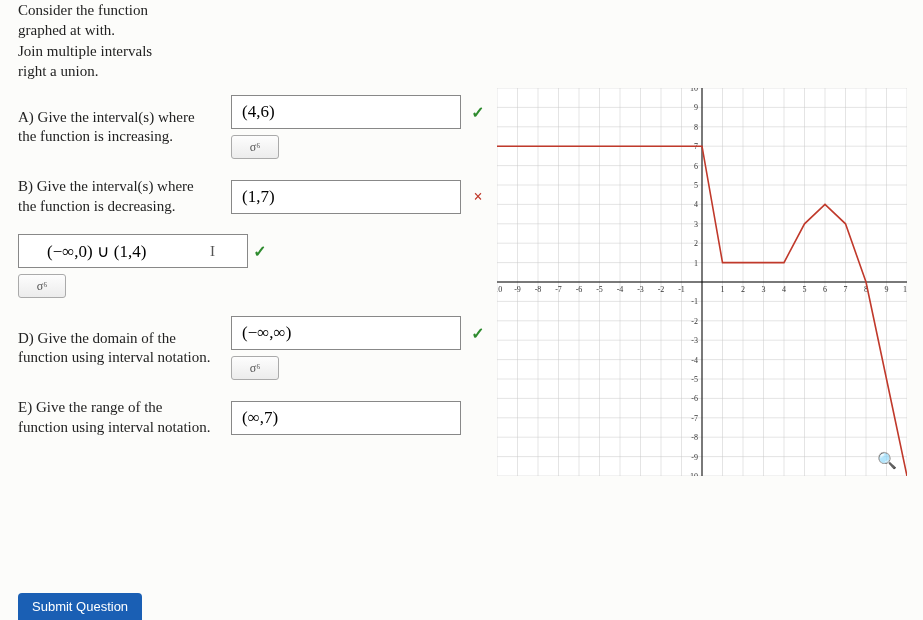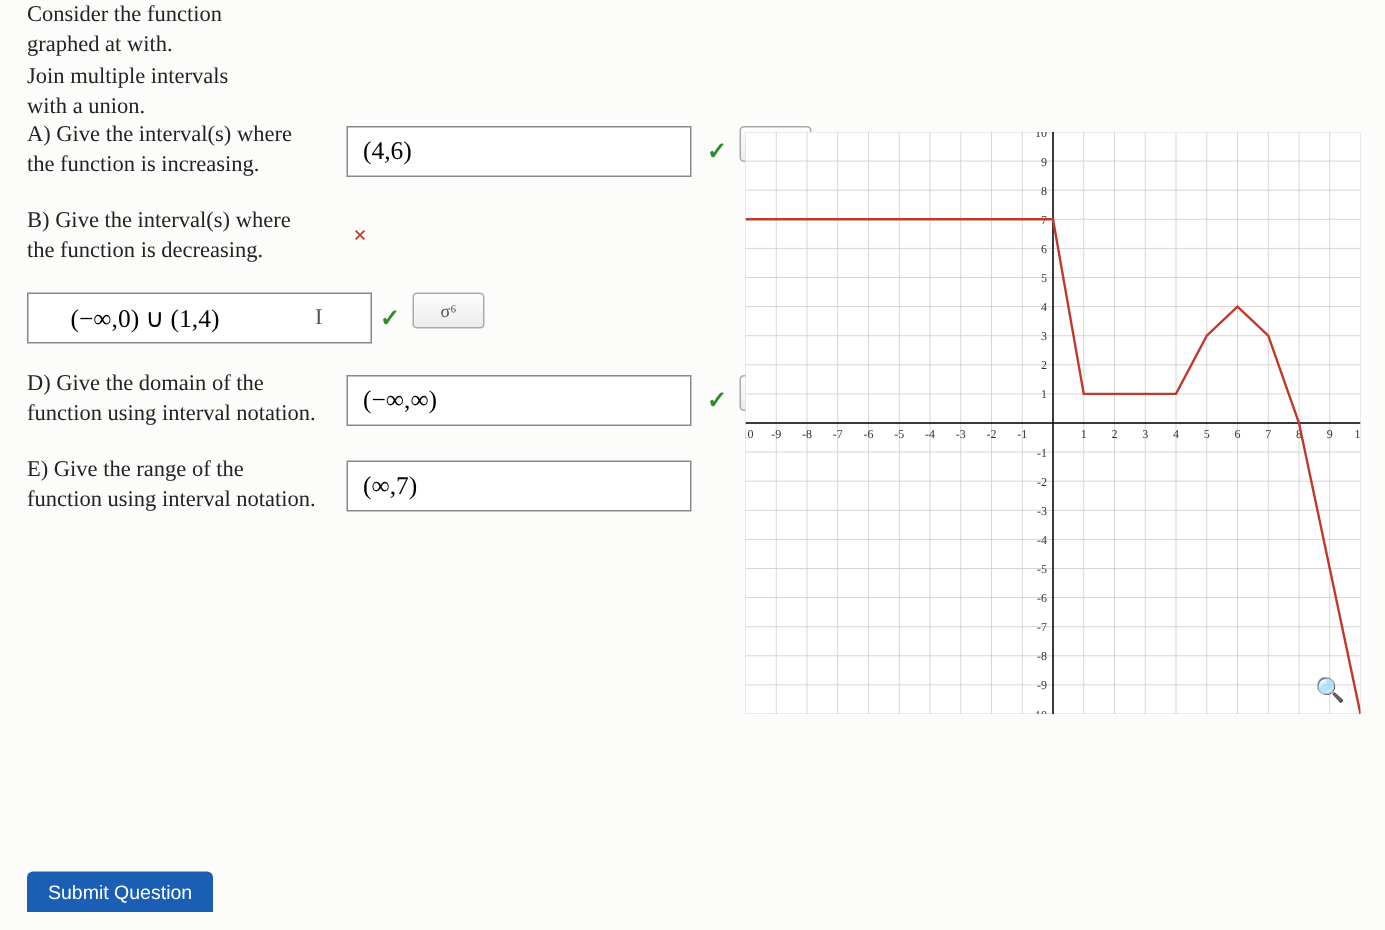--- a/index.html
+++ b/index.html
@@ -6,33 +6,34 @@
     body {
       font-family: Georgia, 'Times New Roman', serif;
       font-size: 15px;
       color: #222;
       background: #fcfcfa;
       width: 923px;
       height: 620px;
       padding: 0 18px;
       position: relative;
     }
-    .intro { line-height: 1.35; }
+    .intro { line-height: 1.35; margin-bottom: 14px; }
     .row {
       display: flex;
       align-items: center;
       margin-bottom: 18px;
       gap: 18px;
     }
     .prompt {
       width: 195px;
       line-height: 1.3;
     }
     .input-col {
       display: flex;
+      flex-direction: column;
       gap: 6px;
     }
     .input-wrap {
       display: flex;
       align-items: center;
       gap: 8px;
     }
     .text-input {
       width: 230px;
       height: 34px;
@@ -63,21 +64,21 @@
       background: linear-gradient(#fdfdfd,#ececec);
       display: flex;
       align-items: center;
       justify-content: center;
       font-size: 12px;
       color: #555;
       cursor: pointer;
     }
     .submit-btn {
       position: absolute;
-      bottom: 12px;
+      bottom: 0;
       left: 18px;
       background: #1a5fb4;
       color: #fff;
       border: none;
       border-radius: 4px 4px 0 0;
       padding: 6px 14px;
       font-size: 13px;
     }
     .graph-wrap {
       position: absolute;
@@ -96,38 +97,39 @@
       color: #666;
     }
   </style>
 </head>
 <body>
 
 <div class="intro">
   <div>Consider the function</div>
   <div>graphed at with.</div>
   <div>Join multiple intervals</div>
-  <div>with a union.</div>
+  <div>right a union.</div>
 </div>
 
 <div class="row">
   <div class="prompt">A)  Give the interval(s) where the function is increasing.</div>
   <div class="input-col">
     <div class="input-wrap">
       <input class="text-input" value="(4,6)" style="">
       <span class="mark correct">✓</span>
     </div>
     <div class="tool-btn">σ⁶</div>
   </div>
 </div>
 
 <div class="row">
   <div class="prompt">B)  Give the interval(s) where the function is decreasing.</div>
   <div class="input-col">
     <div class="input-wrap">
+      <input class="text-input" value="(1,7)" style="">
       <span class="mark wrong">×</span>
     </div>
   </div>
 </div>
 
 <div class="row">
   <div class="input-col">
     <div class="input-wrap">
       <input class="text-input caret" value="(−∞,0) ∪ (1,4)" style="">
       <span style="margin-left:-46px;color:#555;font-family:serif;pointer-events:none">I</span>

